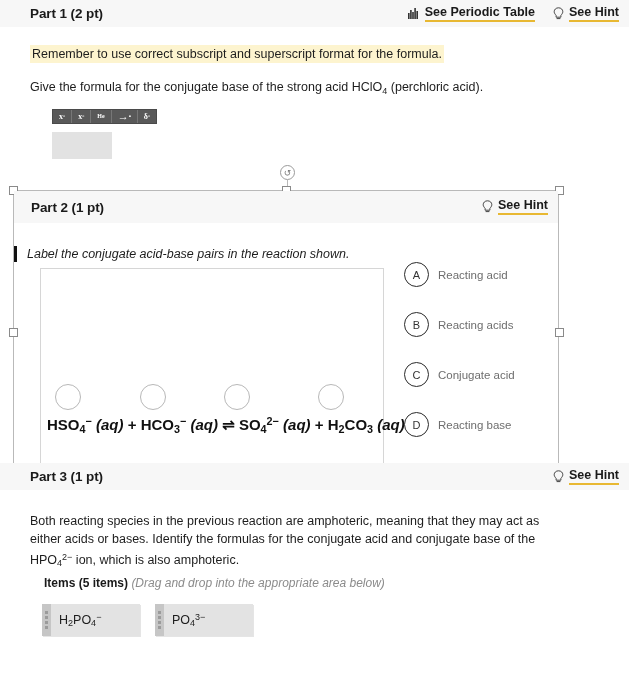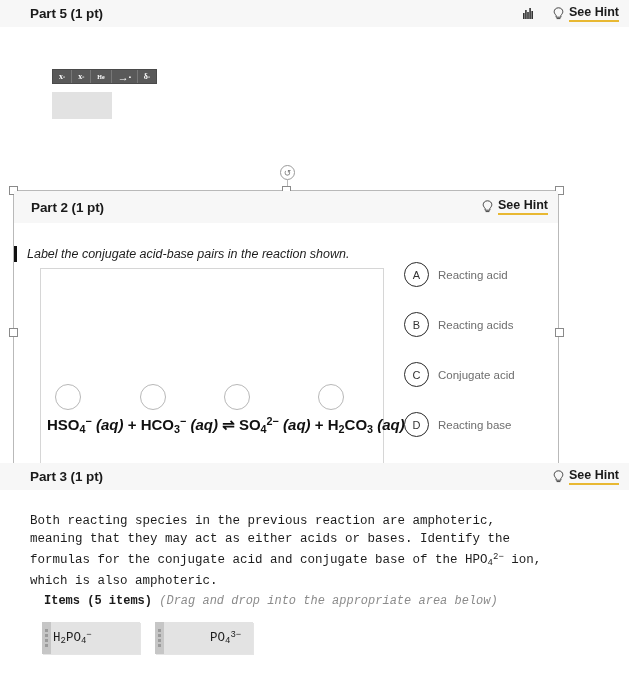--- a/index.html
+++ b/index.html
@@ -225,57 +225,62 @@
     align-items: center;
     gap: 2px;
     flex: none;
   }
   .grip i {
     display: block;
     width: 3px; height: 3px;
     background: #9b9b9b;
   }
   .drag-label {
-    padding: 0 12px 0 2px;
+    padding: 0 12px 0 8px;
     font-size: 12.5px;
     color: #1d1d1d;
   }
 </style>
 </head>
 <body>
 
 <div class="part-header">
-  <span class="part-title">Part 5 (1 pt)</span>
+  <span class="part-title">Part 1 (2 pt)</span>
   <div class="header-actions">
     <div class="hdr-link">
       <span>
         <svg class="pt-icon" width="12" height="11" viewBox="0 0 12 11">
           <rect x="0" y="5" width="1.6" height="6" fill="#333"></rect>
           <rect x="2.1" y="2" width="1.6" height="9" fill="#333"></rect>
           <rect x="4.2" y="4" width="1.6" height="7" fill="#333"></rect>
           <rect x="6.3" y="0" width="1.6" height="11" fill="#333"></rect>
           <rect x="8.4" y="3" width="1.6" height="8" fill="#333"></rect>
         </svg>
       </span>
+      <span class="lbl">See Periodic Table</span>
     </div>
     <div class="hdr-link">
       <span>
         <svg class="bulb-icon" width="11" height="14" viewBox="0 0 11 14">
           <path d="M5.5 0.8 C2.9 0.8 1.2 2.6 1.2 4.7 C1.2 6.3 2.3 7.3 3.1 8.4 L3.1 10.2 L7.9 10.2 L7.9 8.4 C8.7 7.3 9.8 6.3 9.8 4.7 C9.8 2.6 8.1 0.8 5.5 0.8 Z" fill="none" stroke="#3a3a3a" stroke-width="0.95"></path>
           <line x1="3.6" y1="11.6" x2="7.4" y2="11.6" stroke="#3a3a3a" stroke-width="0.95"></line>
         </svg>
       </span>
       <span class="lbl">See Hint</span>
     </div>
   </div>
 </div>
 
 <div class="body-pad">
   <div style="height:17px"></div>
+  <div class="highlight-note">Remember to use correct subscript and superscript format for the formula.</div>
   <div style="height:16px"></div>
+  <div class="q-text">
+    <span>Give the formula for the conjugate base of the strong acid HClO</span><sub>4</sub><span> (perchloric acid).</span>
+  </div>
   <div style="height:5px"></div>
   <div style="padding-left:22px;">
     <div class="fx-toolbar">
       <div class="fx-btn">
         <span>x</span>
           <sup>▫</sup>
       </div>
       <div class="fx-btn">
         <span>x</span>
           <sub>▫</sub>
@@ -379,41 +384,41 @@
           <svg class="bulb-icon" width="11" height="14" viewBox="0 0 11 14">
             <path d="M5.5 0.8 C2.9 0.8 1.2 2.6 1.2 4.7 C1.2 6.3 2.3 7.3 3.1 8.4 L3.1 10.2 L7.9 10.2 L7.9 8.4 C8.7 7.3 9.8 6.3 9.8 4.7 C9.8 2.6 8.1 0.8 5.5 0.8 Z" fill="none" stroke="#3a3a3a" stroke-width="0.95"></path>
             <line x1="3.6" y1="11.6" x2="7.4" y2="11.6" stroke="#3a3a3a" stroke-width="0.95"></line>
           </svg>
         </span>
         <span class="lbl">See Hint</span>
       </div>
     </div>
   </div>
 
-  <div class="body-pad" style="padding-top:22px;font-family:Liberation Mono, monospace;">
+  <div class="body-pad" style="padding-top:22px;">
     <div class="p3-text" style="width:520px;">
       <span>Both reacting species in the previous reaction are amphoteric, meaning that they may act as either acids or bases. Identify the formulas for the conjugate acid and conjugate base of the HPO</span><sub>4</sub><sup>2−</sup><span> ion, which is also amphoteric.</span>
     </div>
     <div class="items-line">
       <b>Items (5 items)</b>
       <i>(Drag and drop into the appropriate area below)</i>
     </div>
     <div class="drag-row">
       <div class="drag-item" style="width:98px;">
         <div class="grip">
             <i></i>
             <i></i>
             <i></i>
             <i></i>
           </div>
         <div class="drag-label">
           <span>H</span><sub>2</sub><span>PO</span><sub>4</sub><sup>−</sup>
         </div>
       </div>
-      <div class="drag-item" style="width:98px;gap:44px;">
+      <div class="drag-item" style="width:98px;">
         <div class="grip">
             <i></i>
             <i></i>
             <i></i>
             <i></i>
           </div>
         <div class="drag-label">
           <span>PO</span><sub>4</sub><sup>3−</sup>
         </div>
       </div>

